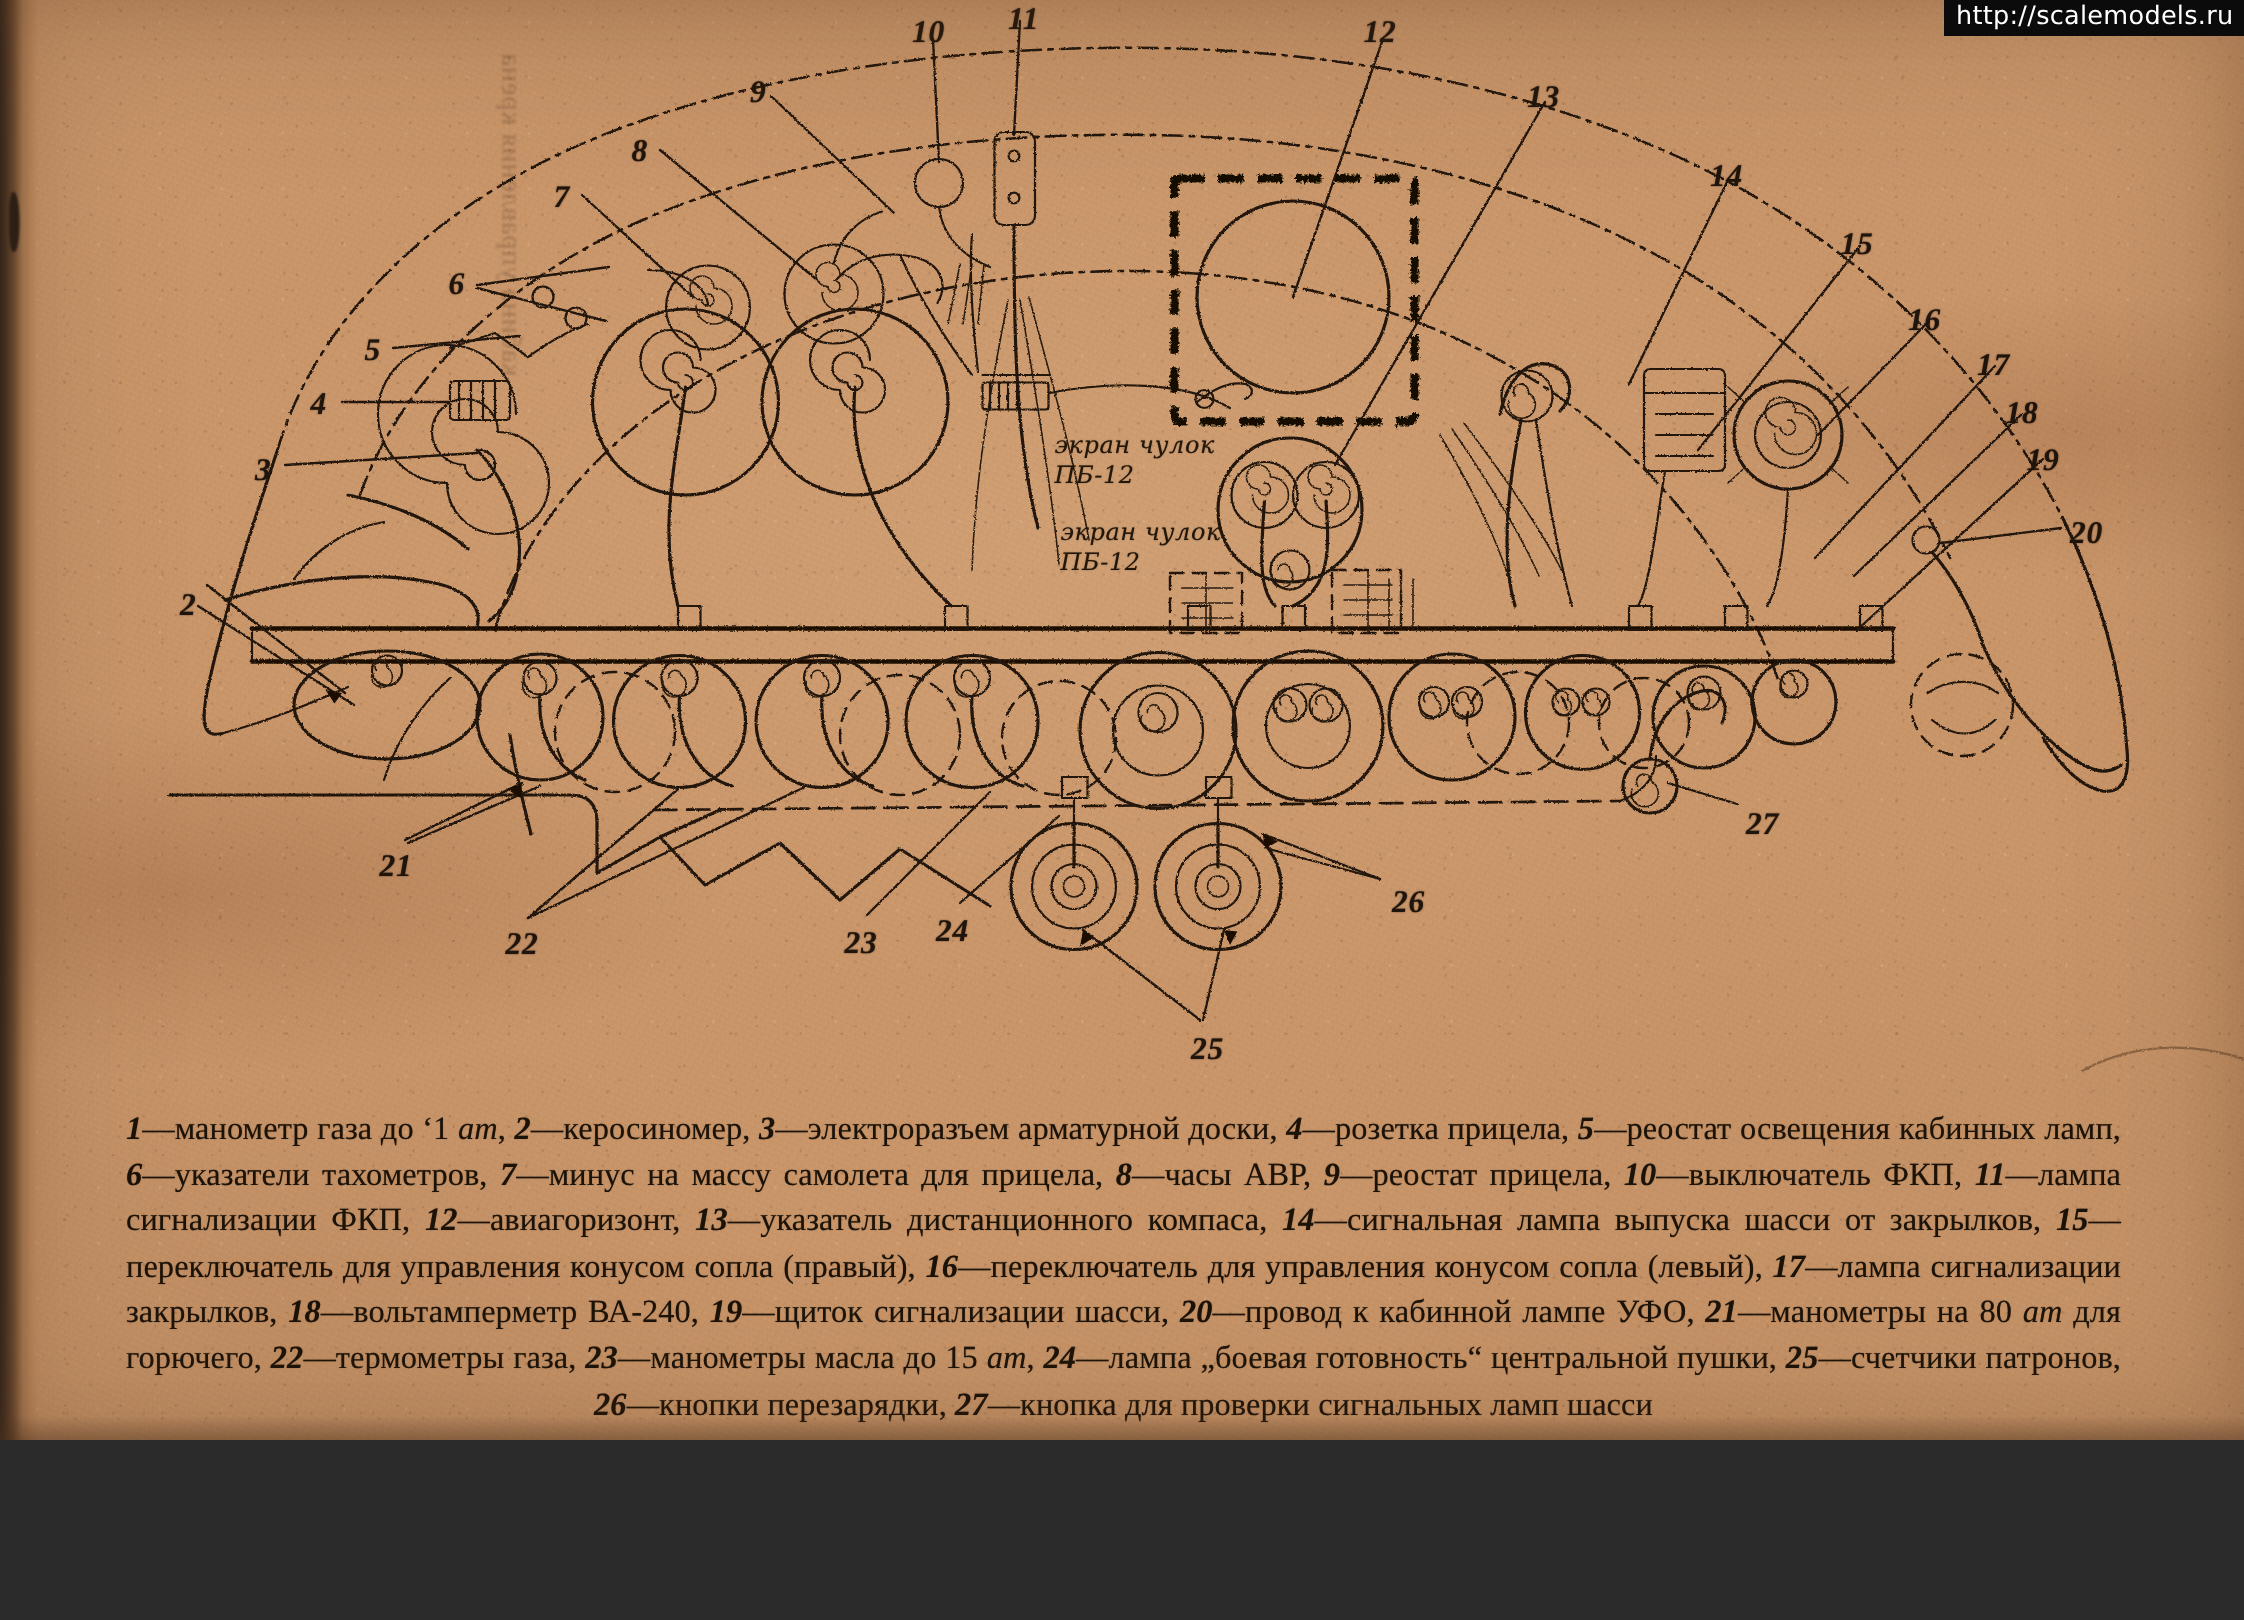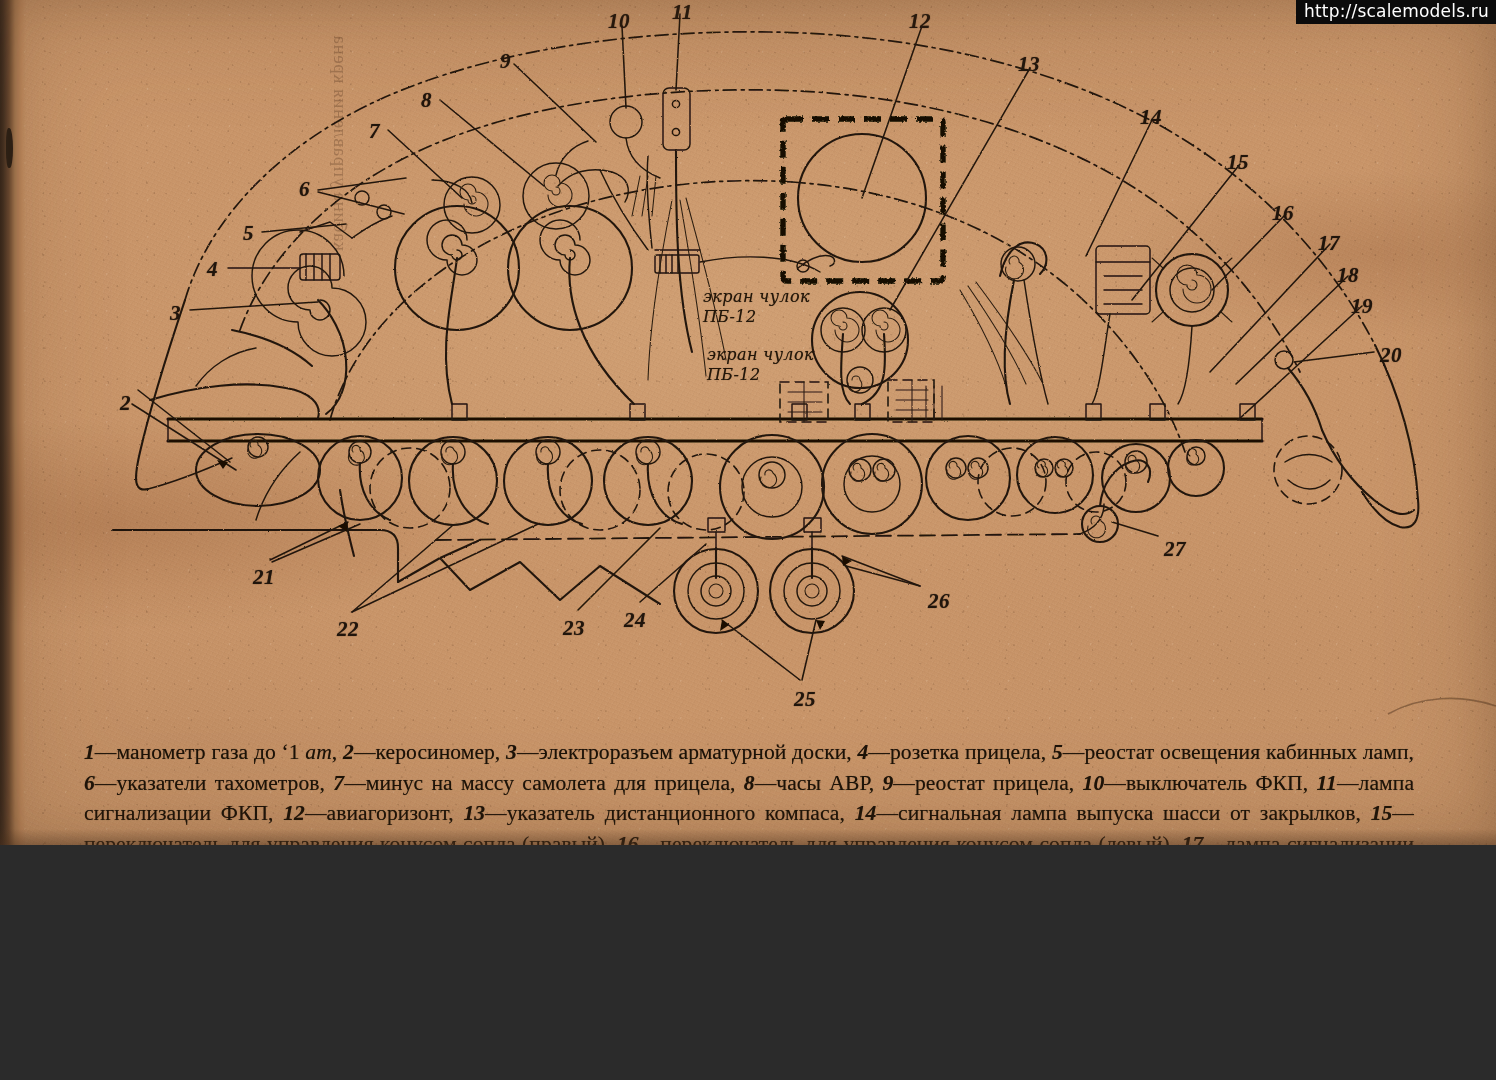--- a/index.html
+++ b/index.html
@@ -3,21 +3,21 @@
 <meta charset="utf-8">
 <title>Instrument Panel Diagram</title>
 <style>
   html, body {
     margin: 0; padding: 0;
     background: #2b2b2b;
   }
   #page {
     position: relative;
     width: 1496px;
-    height: 845px;
+    height: 960px;
     overflow: hidden;
     background: #c99569;
     font-family: "Liberation Serif", serif;
   }
 
   
   #paper-texture {
     position: absolute; inset: 0;
     background-color: #c99569;
     background-image:

